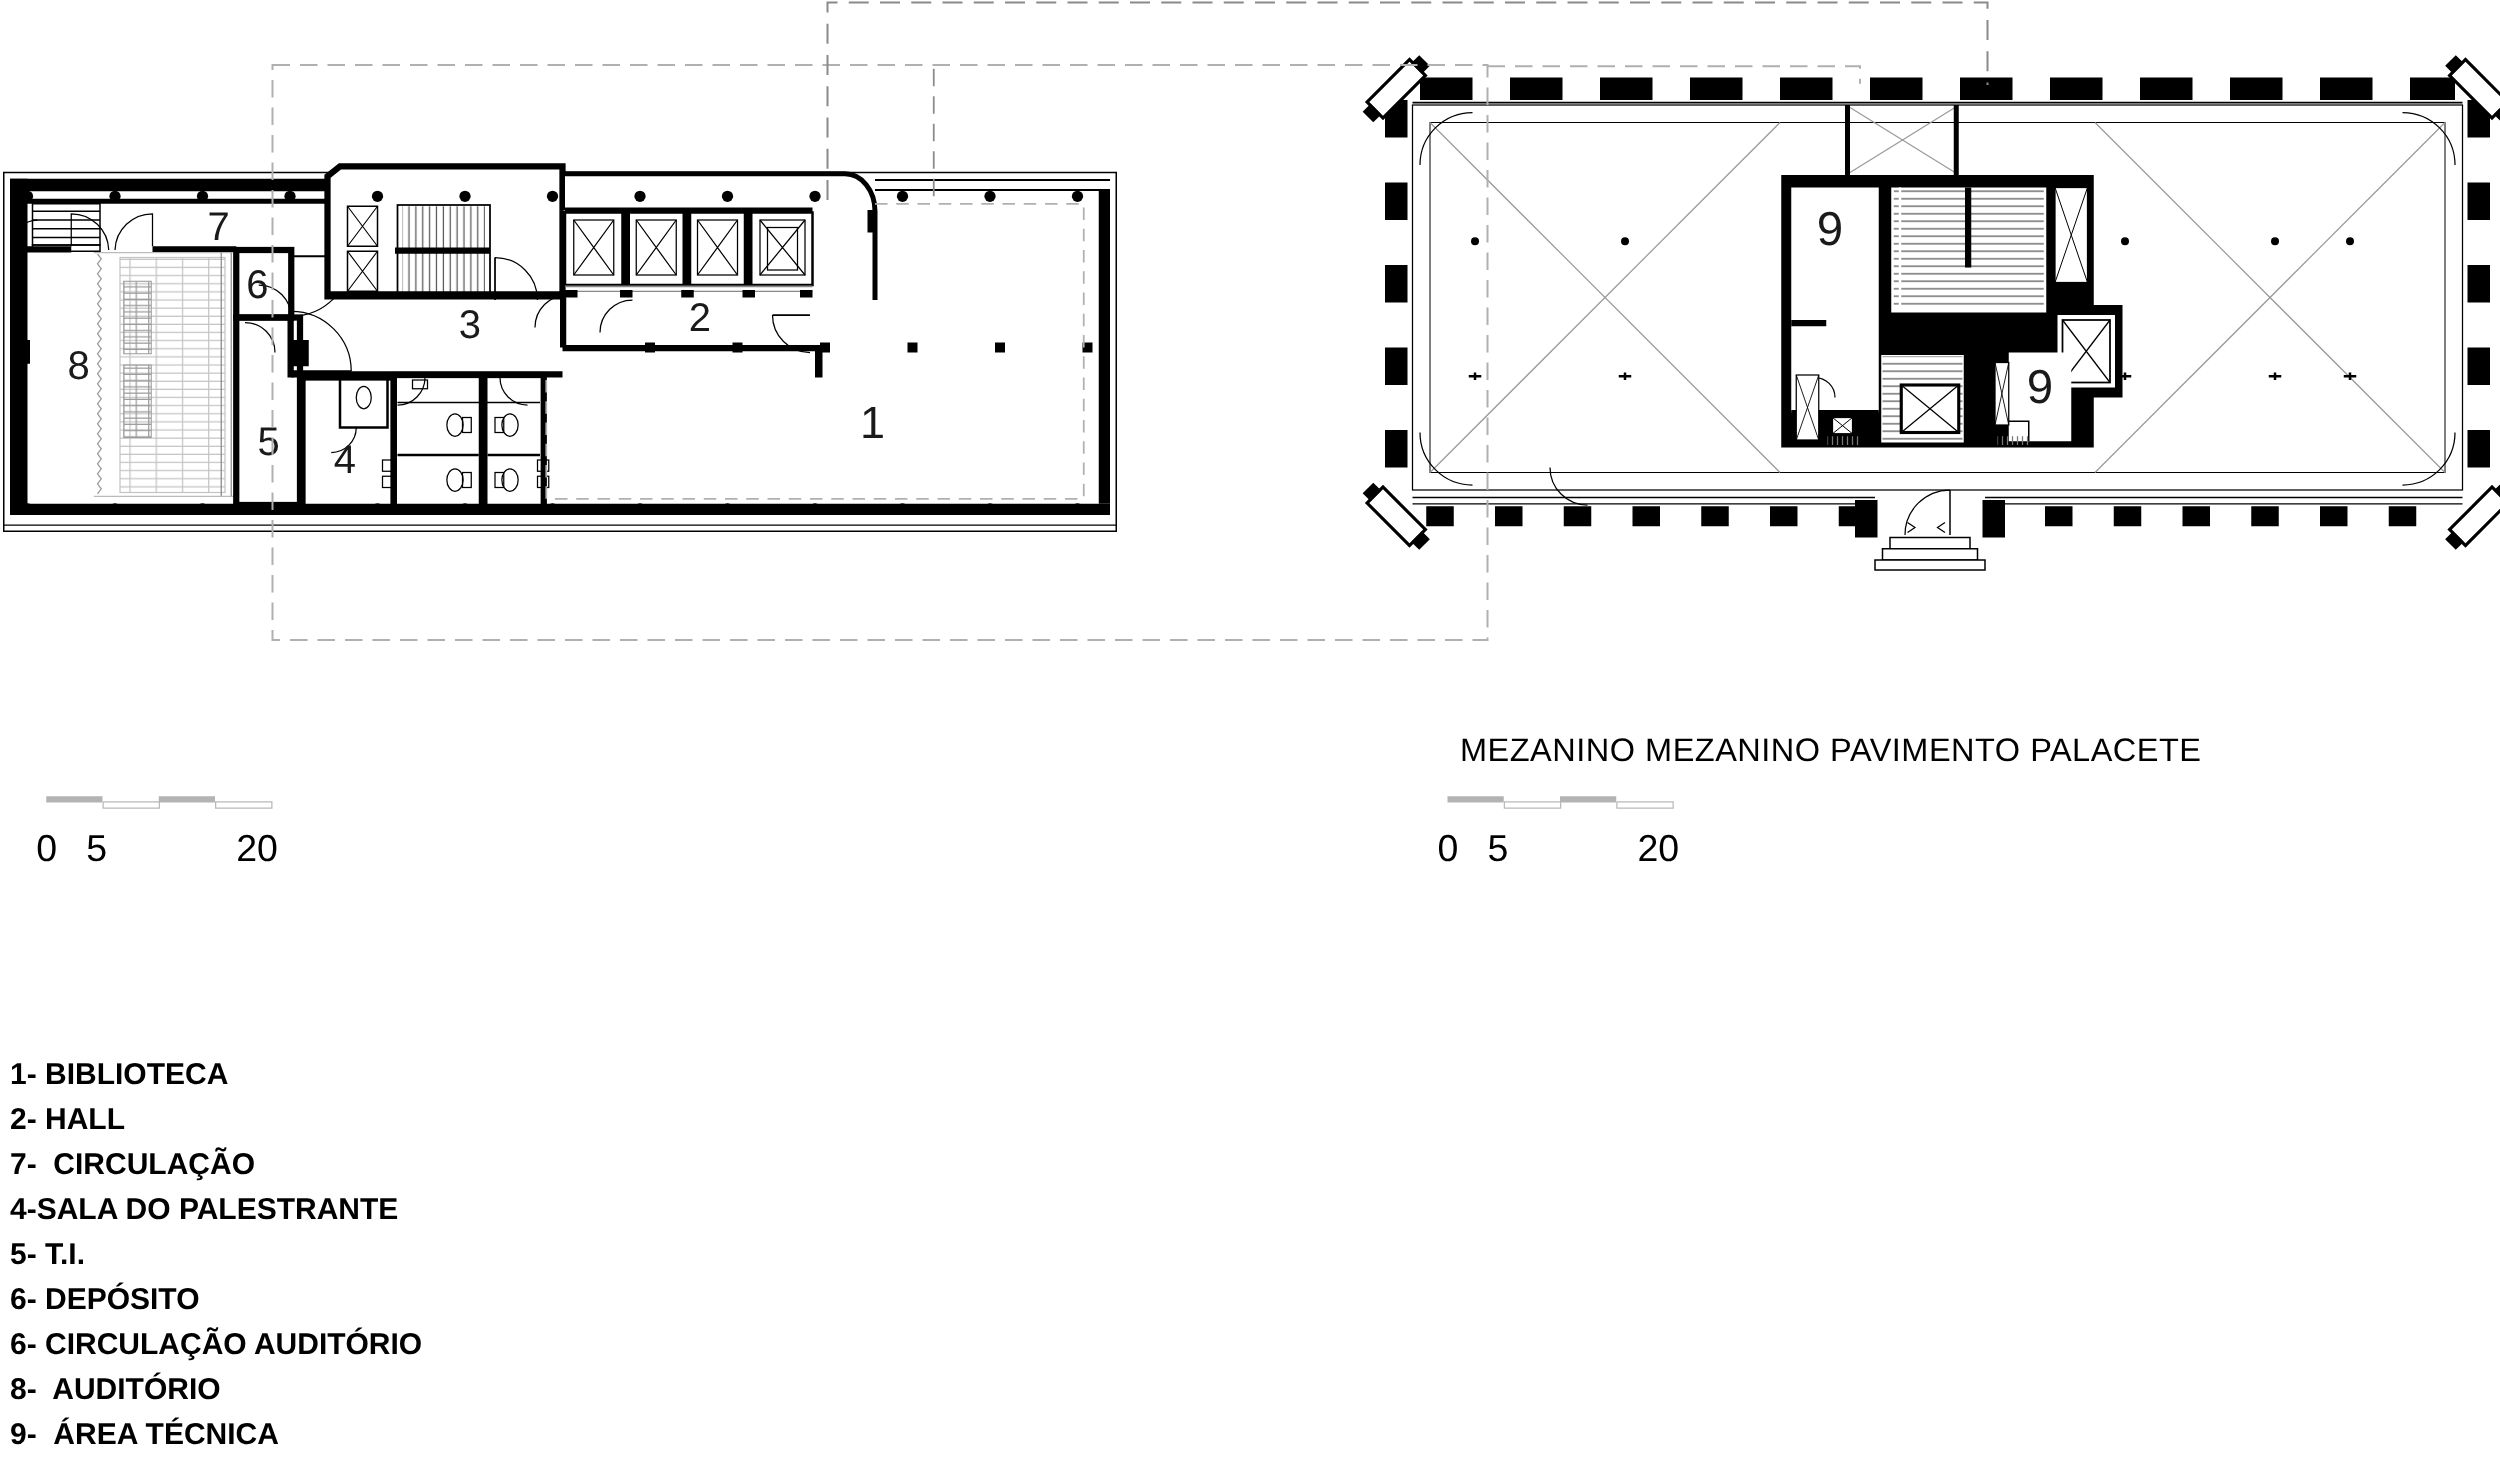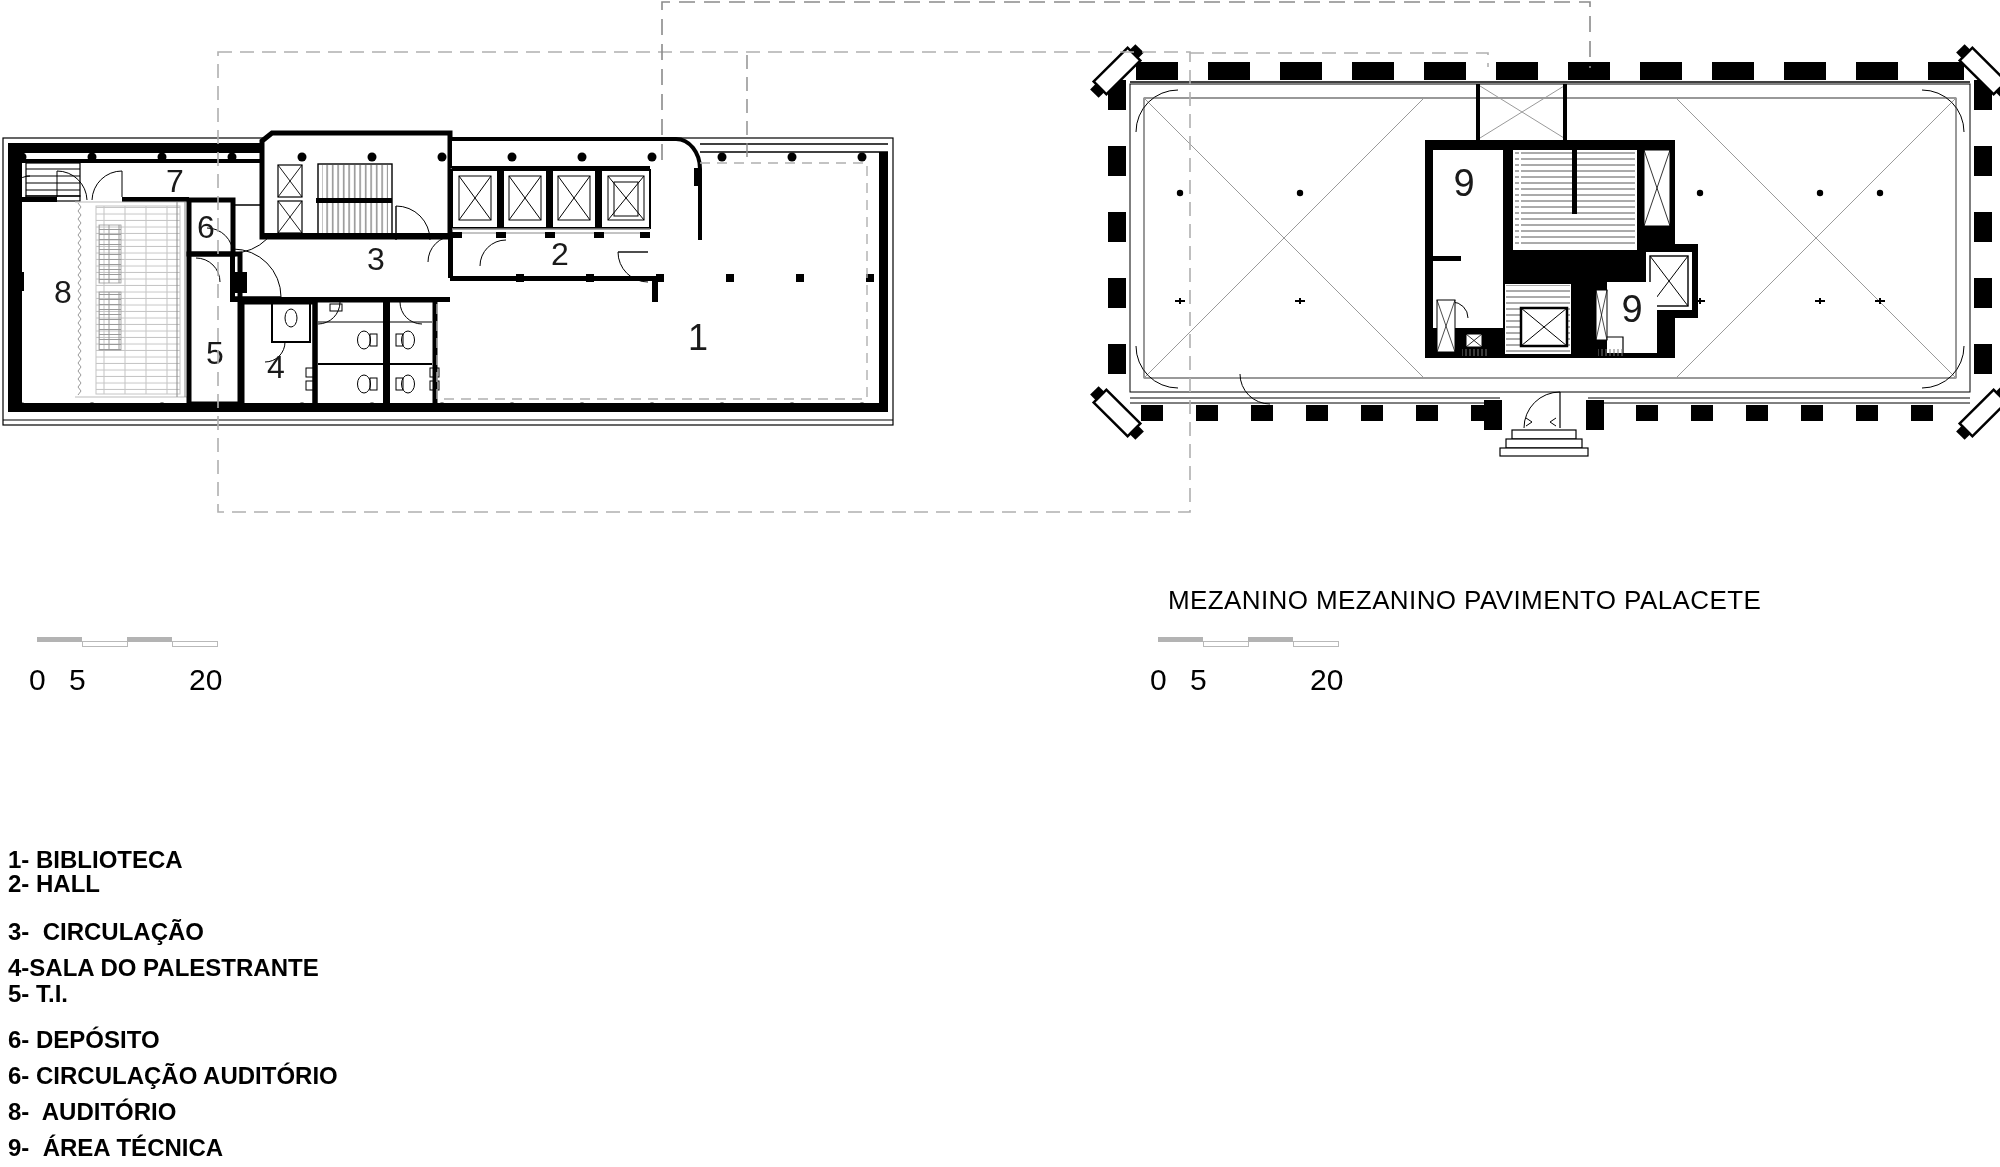--- a/index.html
+++ b/index.html
@@ -414,23 +414,23 @@
     <div class="seg light" style="left:135px;width:44px"></div>
   </div>
   <div class="abs scale-nums" style="left:1158px;top:663px;width:220px;height:34px">
     <span style="left:-8px">0</span>
     <span style="left:32px">5</span>
     <span style="left:152px">20</span>
   </div>
 
   <div class="abs" style="left:8px;top:846px;width:600px">
     <div class="legend-item" style="position:absolute;top:0px">1- BIBLIOTECA</div>
-    <div class="legend-item" style="position:absolute;top:24px">2- HALL</div>
-    <div class="legend-item" style="position:absolute;top:72px">3-  CIRCULAÇÃO</div>
+    <div class="legend-item" style="position:absolute;top:36px">2- HALL</div>
+    <div class="legend-item" style="position:absolute;top:72px">7-  CIRCULAÇÃO</div>
     <div class="legend-item" style="position:absolute;top:108px">4-SALA DO PALESTRANTE</div>
-    <div class="legend-item" style="position:absolute;top:134px">5- T.I.</div>
+    <div class="legend-item" style="position:absolute;top:144px">5- T.I.</div>
     <div class="legend-item" style="position:absolute;top:180px">6- DEPÓSITO</div>
     <div class="legend-item" style="position:absolute;top:216px">6- CIRCULAÇÃO AUDITÓRIO</div>
     <div class="legend-item" style="position:absolute;top:252px">8-  AUDITÓRIO</div>
     <div class="legend-item" style="position:absolute;top:288px">9-  ÁREA TÉCNICA</div>
   </div>
 
 </div>
 
 </body></html>

